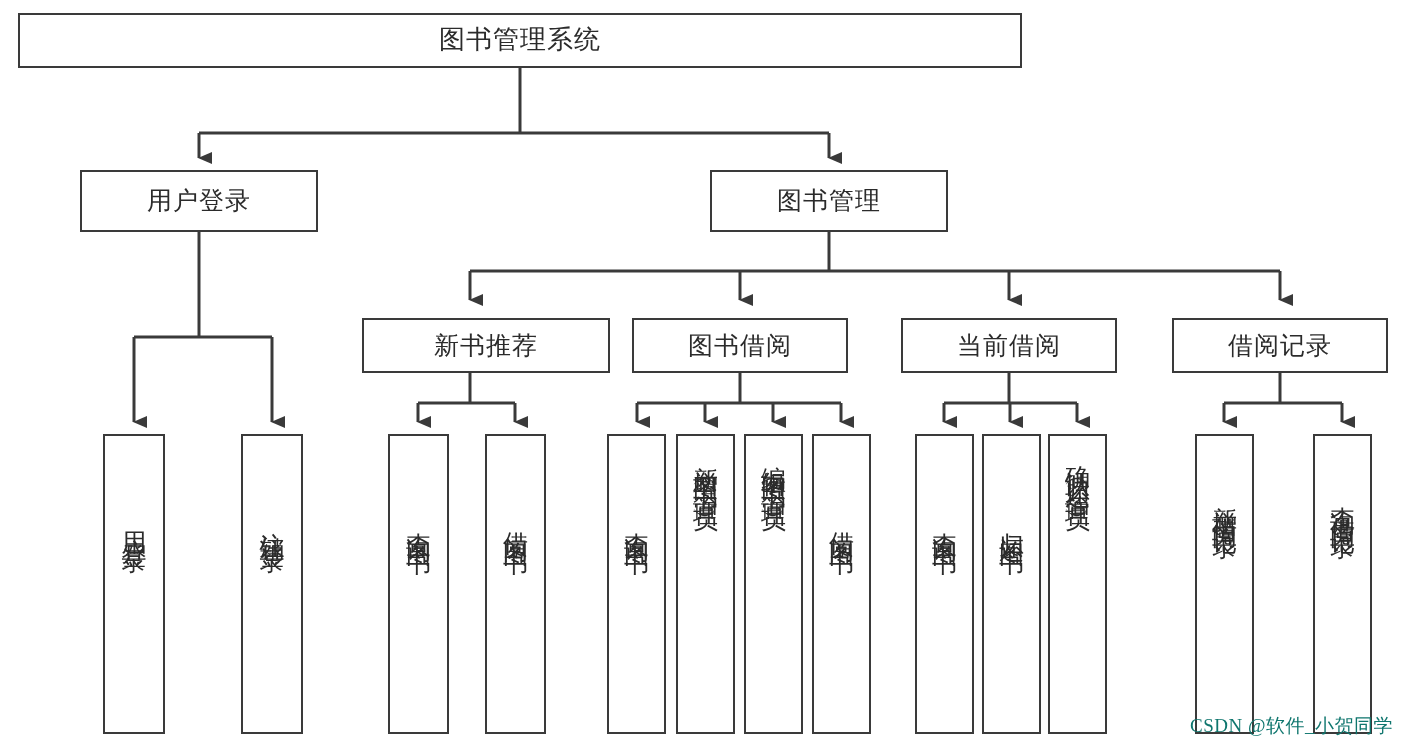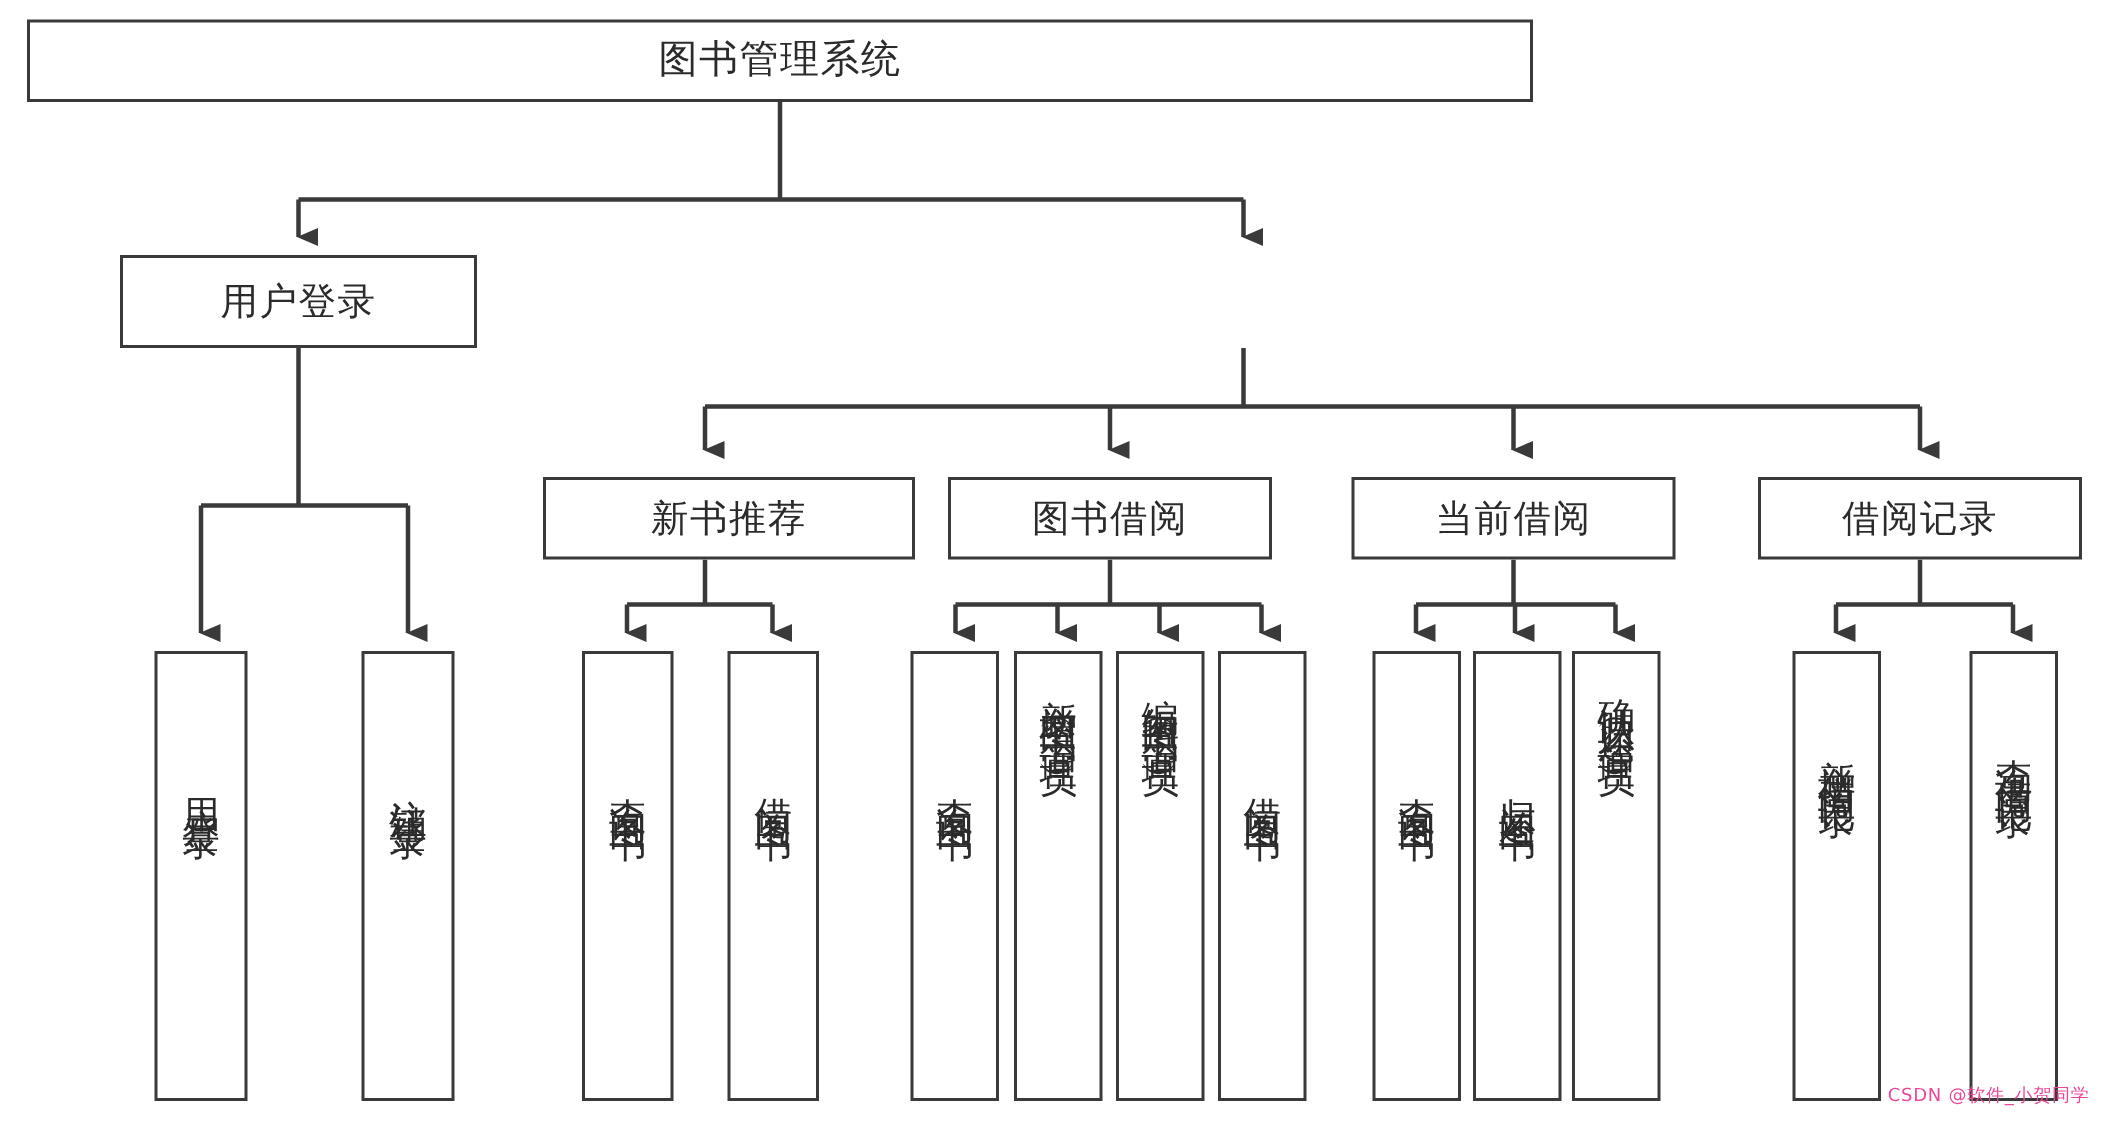--- a/index.html
+++ b/index.html
@@ -10,20 +10,21 @@
   }
   body {
     font-family: "DejaVu Sans", "Liberation Sans", sans-serif;
   }
   #diagram-root {
     position: relative;
     width: 1405px;
     height: 747px;
     background: #ffffff;
     overflow: hidden;
+    font-family: Liberation Serif, serif;
   }
   #edge-layer {
     position: absolute;
     left: 0;
     top: 0;
     width: 1405px;
     height: 747px;
     pointer-events: none;
   }
   .node {
@@ -72,22 +73,22 @@
   .node.vert.mid .node-label {
     padding-top: 46px;
   }
   .node.vert.tall .node-label {
     padding-top: 6px;
   }
   #watermark {
     position: absolute;
     right: 12px;
     bottom: 8px;
-    font-size: 12px;
-    color: #ec4899;
+    font-size: 19px;
+    color: #0f766e;
     letter-spacing: 0.5px;
     white-space: nowrap;
     user-select: none;
   }
 </style>
 </head>
 <body>
 
 <div id="diagram-root">
 
@@ -142,20 +143,23 @@
     </g>
   </svg>
 
   <div class="node horiz root" style="left:18px; top:13px; width:1004px; height:55px;">
     <span class="node-label">图书管理系统</span>
   </div>
 
   <div class="node horiz" style="left:80px; top:170px; width:238px; height:62px;">
     <span class="node-label">用户登录</span>
   </div>
+  <div class="node horiz" style="left:710px; top:170px; width:238px; height:62px;">
+    <span class="node-label">图书管理</span>
+  </div>
 
   <div class="node horiz" style="left:362px; top:318px; width:248px; height:55px;">
     <span class="node-label">新书推荐</span>
   </div>
   <div class="node horiz" style="left:632px; top:318px; width:216px; height:55px;">
     <span class="node-label">图书借阅</span>
   </div>
   <div class="node horiz" style="left:1172px; top:318px; width:216px; height:55px;">
     <span class="node-label">借阅记录</span>
   </div>

